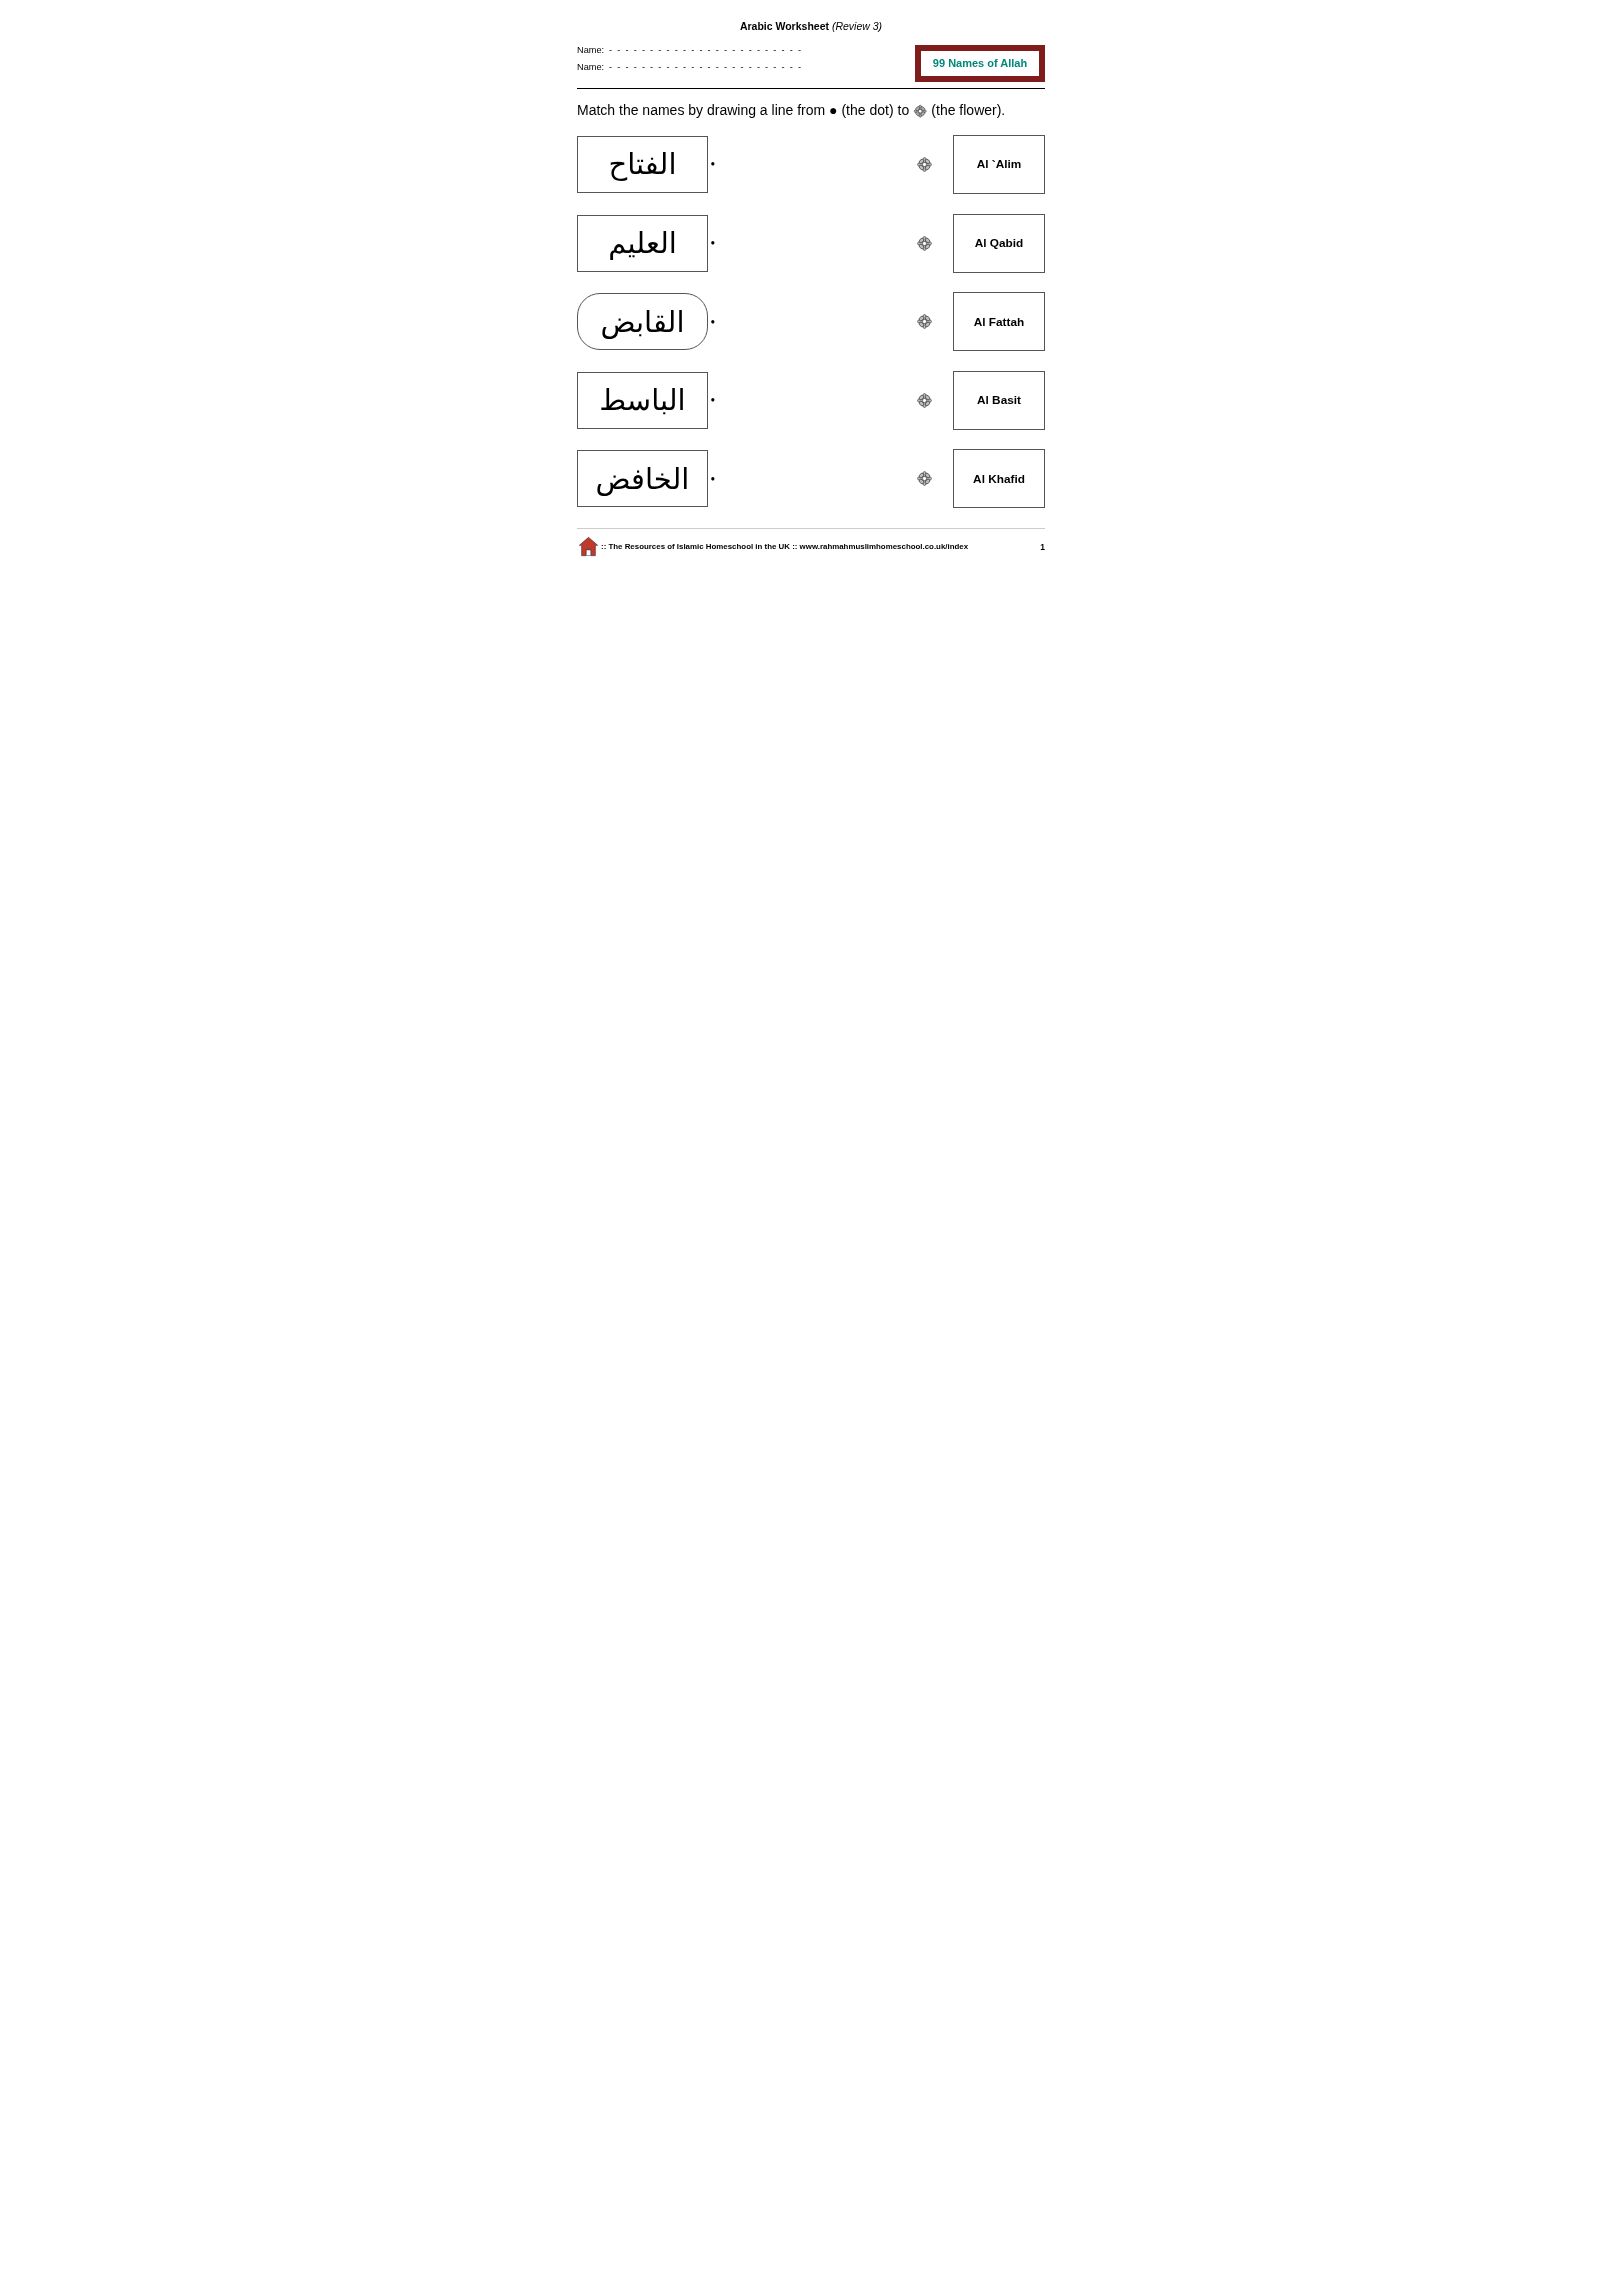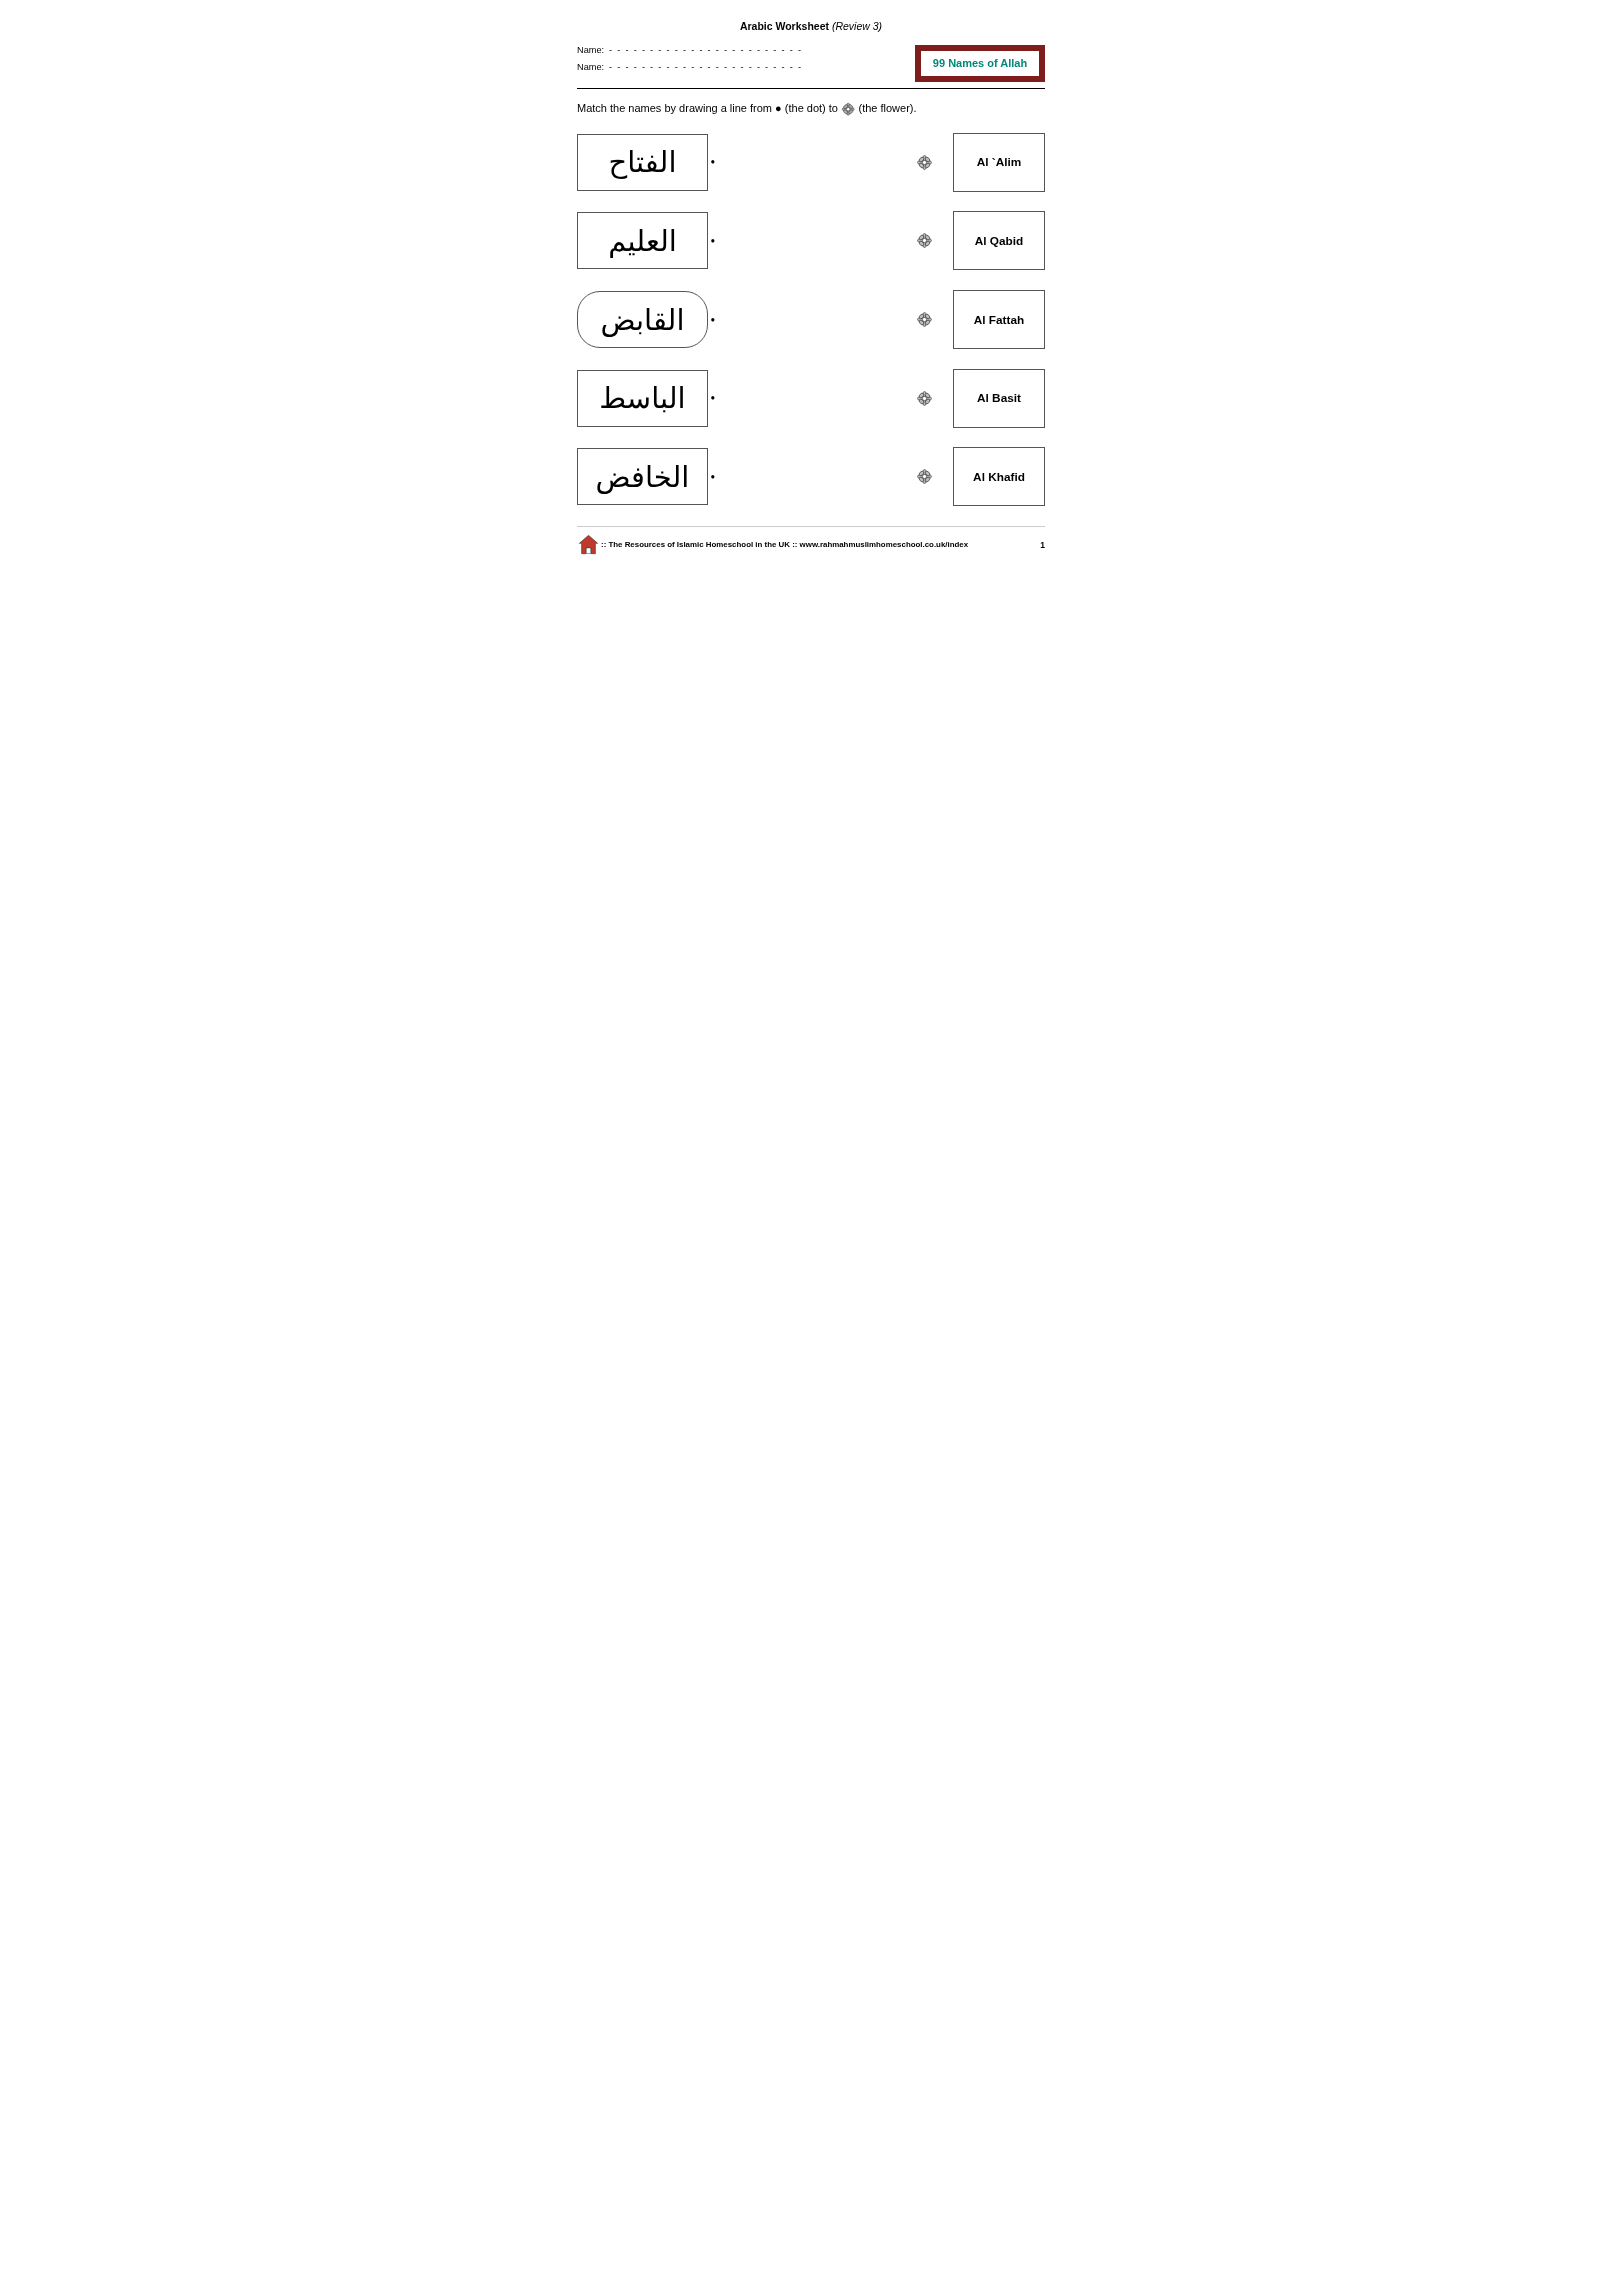--- a/index.html
+++ b/index.html
@@ -67,21 +67,21 @@
       white-space: nowrap;
     }
 
     .divider {
       border: none;
       border-top: 1.3px solid #000;
       margin: 6.5px 0 13px 0;
     }
 
     .instructions {
-      font-size: 11px;
+      font-size: 14px;
       margin-bottom: 16.4px;
     }
 
     .matching-section {
       display: flex;
       flex-direction: column;
       gap: 19.6px;
     }
 
     .match-row {

